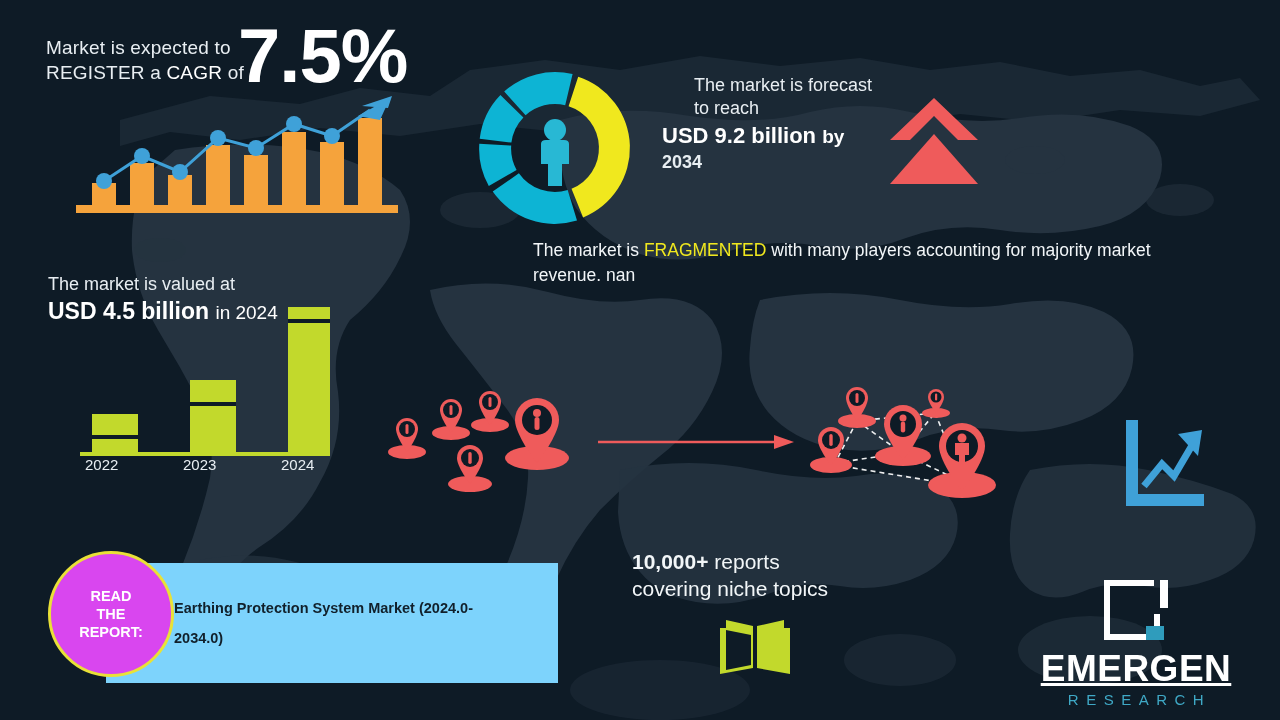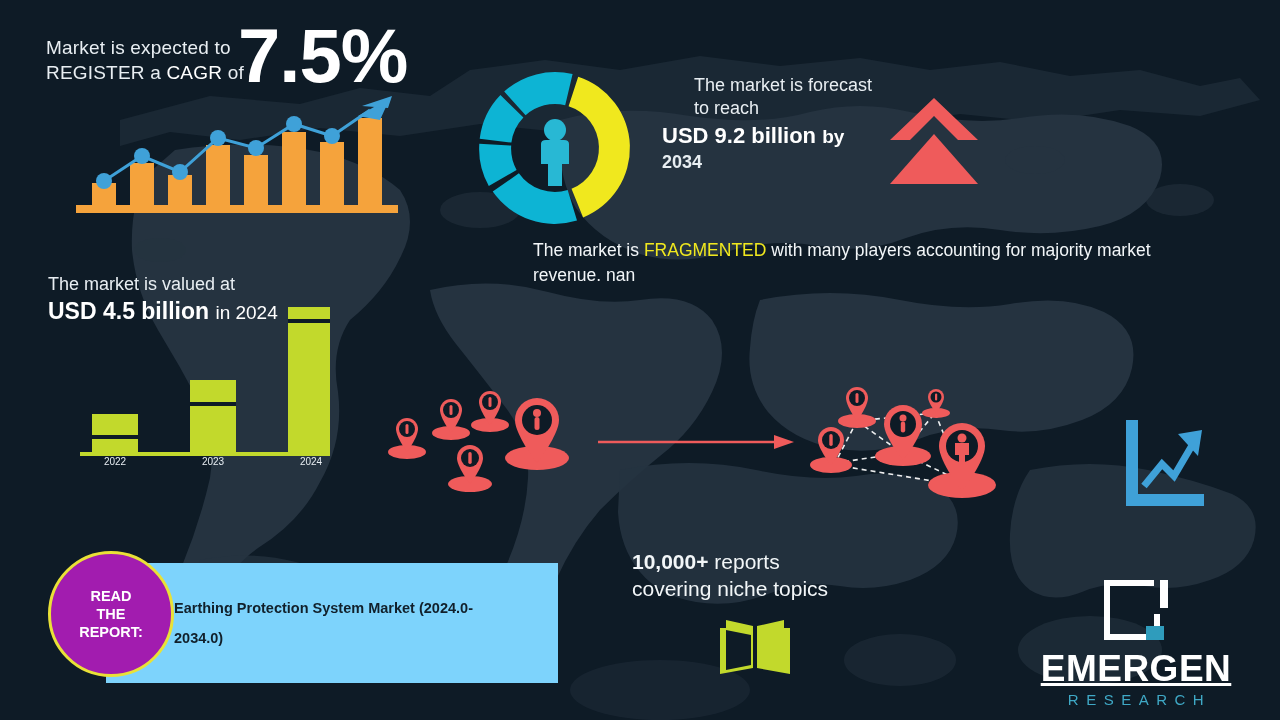--- a/index.html
+++ b/index.html
@@ -71,43 +71,43 @@
 
   
   #valuation-block { left: 48px; top: 272px; width: 330px; }
   #valuation-line1 { font-size: 18px; color:#e8eef2; line-height: 24px; }
   #valuation-value {
     font-size: 23px; font-weight: bold; color:#ffffff; line-height: 30px;
   }
   #valuation-value .suffix { font-weight: normal; font-size: 19px; }
   #green-chart { left: 70px; top: 290px; }
   .bar-year-label {
-    position: absolute; font-size: 10px; color: #e8eef2;
-    text-align: center; width: 60px;
+    position: absolute; font-size: 15px; color: #e8eef2;
+    width: 60px;
   }
 
   
   #pin-cluster-left { left: 385px; top: 388px; }
   #flow-arrow { left: 596px; top: 432px; }
   #pin-network-right { left: 805px; top: 385px; }
   #growth-icon { left: 1120px; top: 418px; }
 
   
   #report-banner {
     left: 106px; top: 563px; width: 452px; height: 120px;
     background: #7dd3fc;
   }
   #report-title {
     position: absolute; left: 68px; top: 30px; width: 330px;
     color: #11202b; font-size: 14.5px; font-weight: bold; line-height: 30px;
   }
   #read-badge {
     left: 48px; top: 551px; width: 120px; height: 120px;
     border-radius: 50%;
-    background: #a21caf;
+    background: #d946ef;
     border: 3px solid #e9e137;
     display: flex; align-items: center; justify-content: center;
   }
   #read-badge-label {
     font-size: 14.5px; font-weight: bold; line-height: 18px;
     text-align: center; color: #ffffff;
   }
 
   
   #reports-block { left: 632px; top: 548px; width: 300px; }

